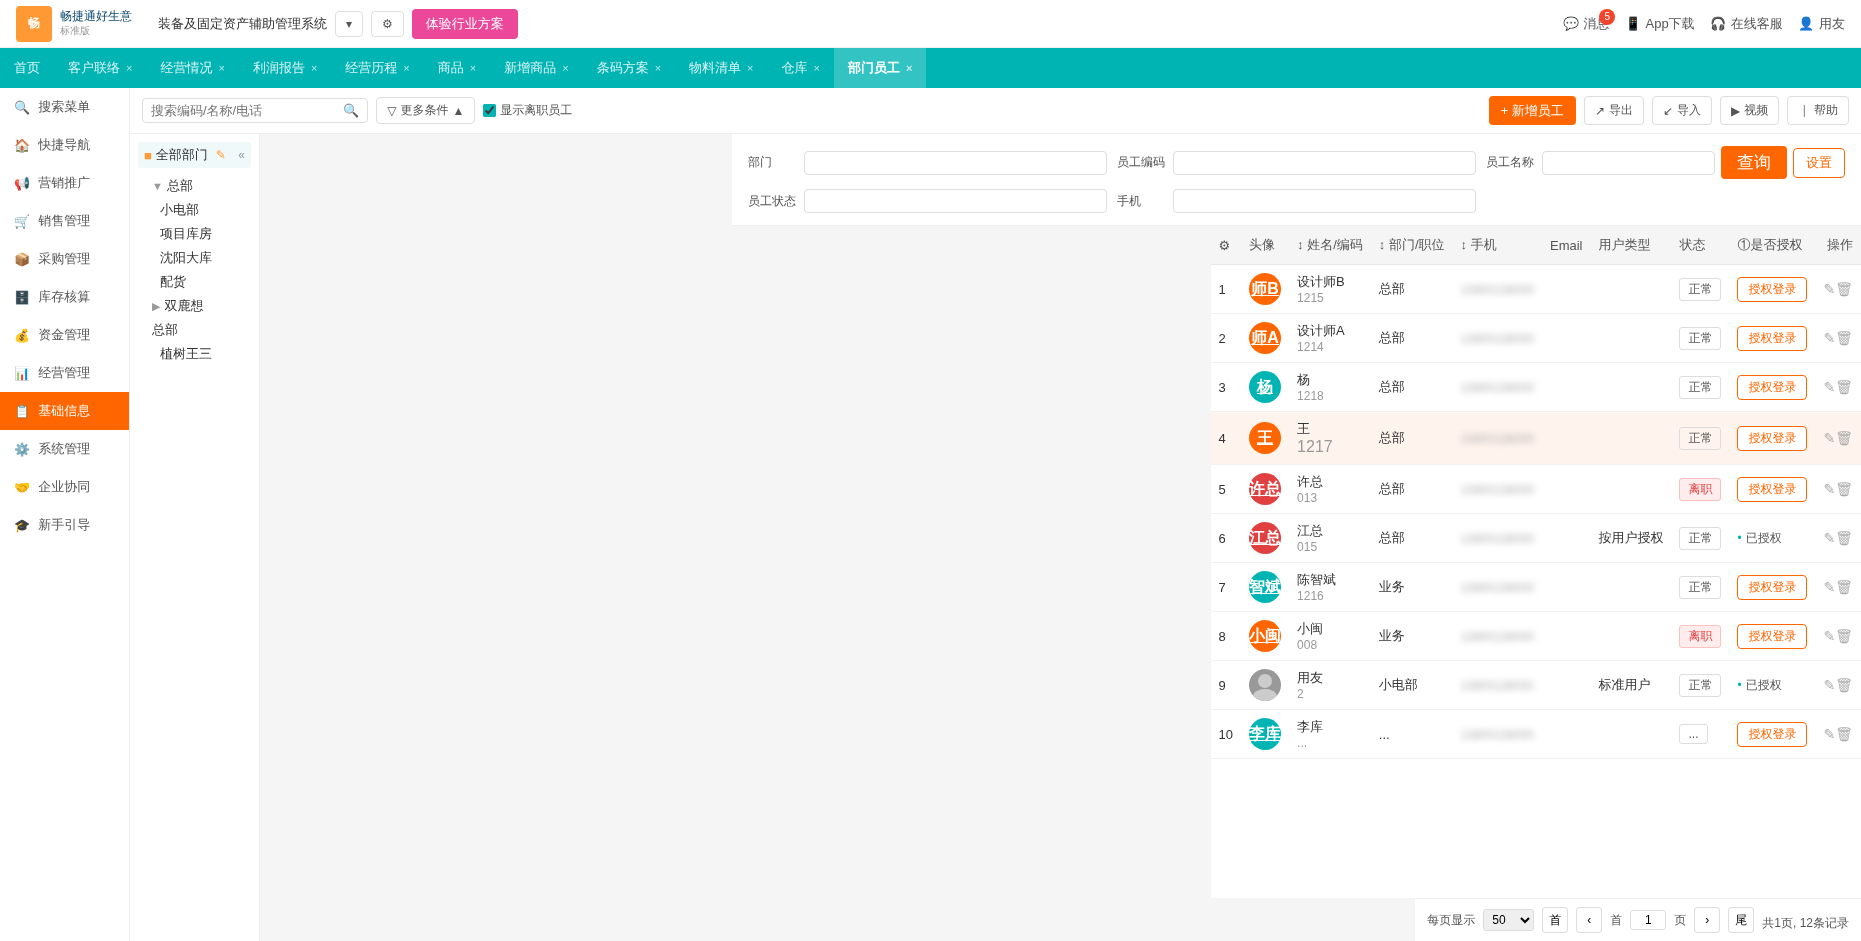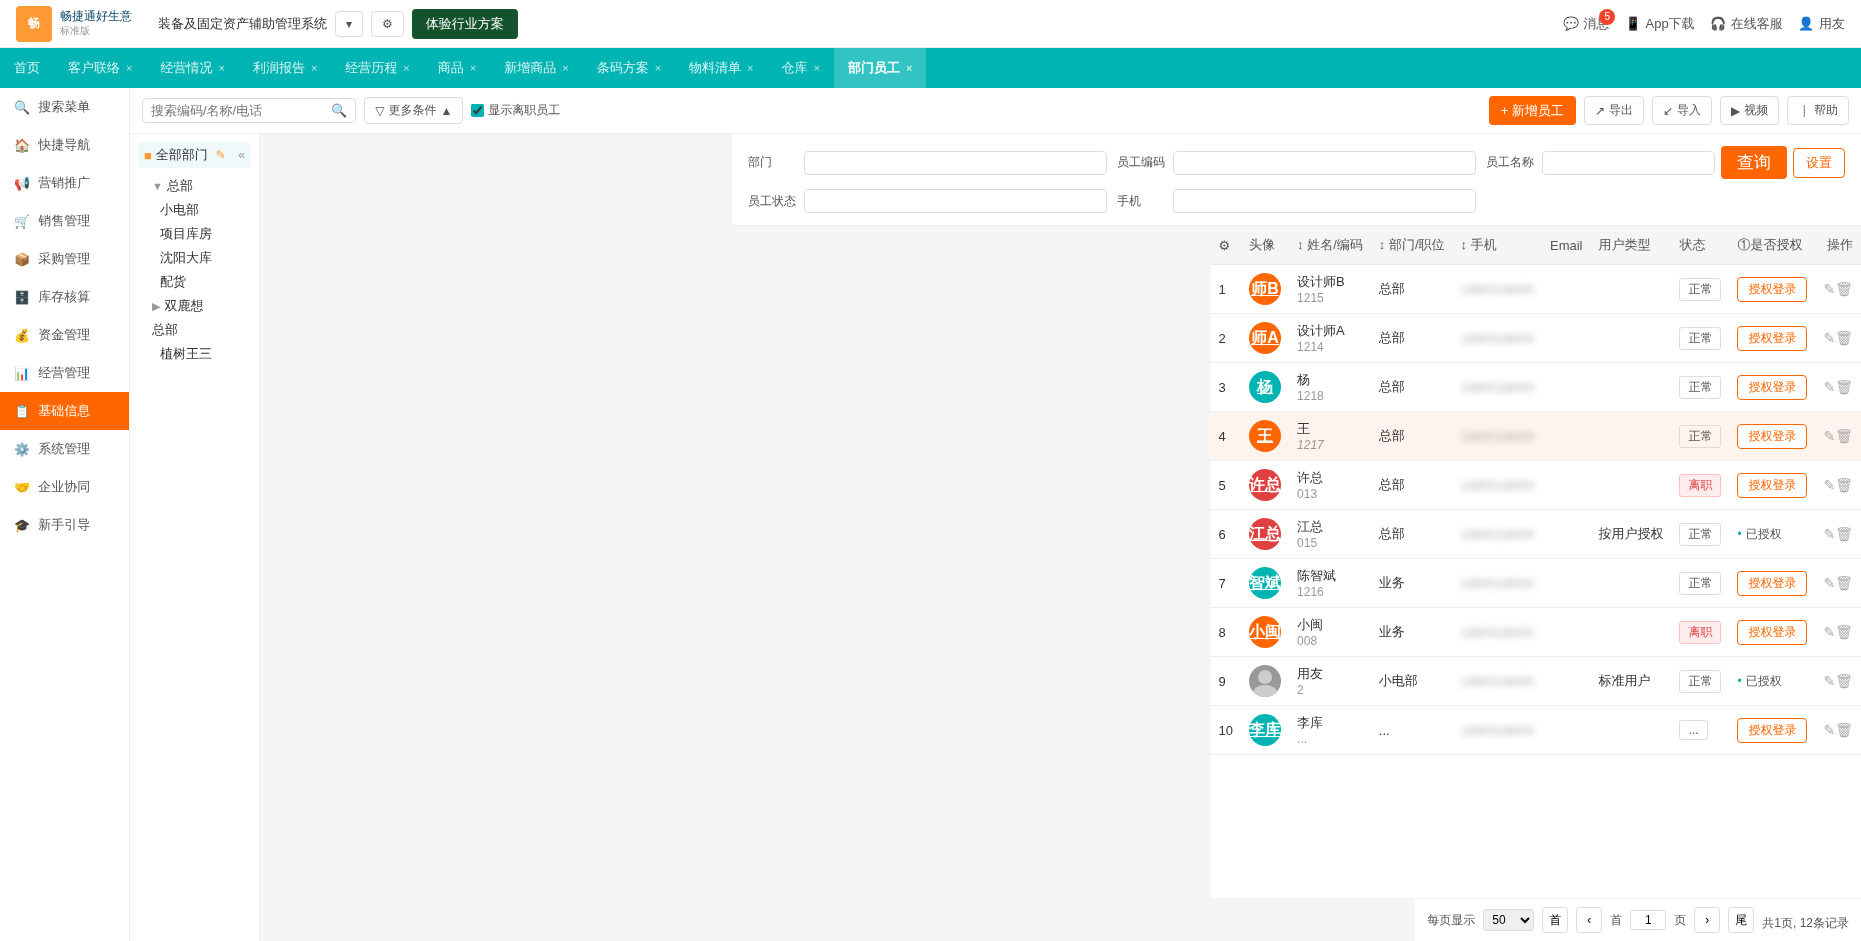--- a/index.html
+++ b/index.html
@@ -10,21 +10,21 @@
     .top-bar { background: #fff; height: 48px; display: flex; align-items: center; padding: 0 16px; border-bottom: 1px solid #eee; flex-shrink: 0; }
     .top-bar-logo { display: flex; align-items: center; gap: 8px; width: 130px; }
     .logo-icon { width: 36px; height: 36px; background: #ff9933; border-radius: 4px; display: flex; align-items: center; justify-content: center; color: #fff; font-size: 12px; font-weight: bold; }
     .logo-text { font-size: 12px; color: #0c4a6e; line-height: 1.3; }
     .logo-badge { font-size: 10px; color: #999; }
     .top-bar-center { flex: 1; display: flex; align-items: center; gap: 8px; padding: 0 12px; }
     .system-title { font-size: 13px; color: #333; }
     .top-bar-right { display: flex; align-items: center; gap: 16px; font-size: 13px; color: #555; }
     .top-bar-icon-btn { display: flex; align-items: center; gap: 4px; cursor: pointer; color: #555; position: relative; }
     .badge { background: #f5432a; color: #fff; border-radius: 50%; width: 16px; height: 16px; font-size: 10px; display: flex; align-items: center; justify-content: center; position: absolute; top: -6px; right: -6px; }
-    .btn-trial { background: #14532d; color: #fff; border: none; padding: 6px 14px; border-radius: 4px; cursor: pointer; font-size: 13px; }
+    .btn-trial { background: #ec4899; color: #fff; border: none; padding: 6px 14px; border-radius: 4px; cursor: pointer; font-size: 13px; }
 
     
     .nav-tabs { background: #00b4b4; display: flex; align-items: center; height: 40px; flex-shrink: 0; overflow-x: auto; }
     .nav-tab { padding: 0 14px; height: 40px; display: flex; align-items: center; color: rgba(255,255,255,0.85); cursor: pointer; white-space: nowrap; font-size: 13px; gap: 4px; }
     .nav-tab.active { background: rgba(255,255,255,0.2); color: #fff; font-weight: bold; }
     .nav-tab .close-x { font-size: 11px; color: rgba(255,255,255,0.7); margin-left: 2px; }
 
     
     .main-content { display: flex; flex: 1; overflow: hidden; }
 
@@ -36,21 +36,21 @@
     
     .content-area { flex: 1; display: flex; flex-direction: column; overflow: hidden; }
     .dept-tree-panel { width: 130px; background: #fff; border-right: 1px solid #eee; flex-shrink: 0; padding: 8px; font-size: 13px; }
     .dept-header { display: flex; align-items: center; gap: 4px; padding: 4px 6px; background: #f0f9f9; border-radius: 3px; margin-bottom: 6px; }
     .dept-header .dept-icon { color: #ff9933; }
     .dept-node { padding: 3px 6px 3px 14px; cursor: pointer; color: #333; }
     .dept-node.l2 { padding-left: 22px; }
     .dept-node .arrow { margin-right: 4px; color: #999; font-size: 11px; }
 
     .filter-bar { background: #fff; padding: 8px 12px; display: flex; align-items: center; gap: 8px; border-bottom: 1px solid #eee; flex-shrink: 0; }
-    .search-box { border: 1px solid #ddd; border-radius: 4px; padding: 4px 8px; display: flex; align-items: center; gap: 0; }
+    .search-box { border: 1px solid #ddd; border-radius: 4px; padding: 4px 8px; display: flex; align-items: center; gap: 12px; }
     .search-box input { border: none; outline: none; font-size: 13px; width: 180px; }
     .filter-btn { border: 1px solid #ddd; background: #fff; padding: 4px 10px; border-radius: 4px; cursor: pointer; font-size: 12px; color: #555; display: flex; align-items: center; gap: 4px; }
     .show-resigned { display: flex; align-items: center; gap: 4px; font-size: 12px; color: #555; cursor: pointer; }
     .show-resigned input[type=checkbox] { accent-color: #00b4b4; }
     .filter-bar-right { margin-left: auto; display: flex; gap: 8px; }
     .btn-add { background: #ff6600; color: #fff; border: none; padding: 5px 12px; border-radius: 4px; cursor: pointer; font-size: 13px; }
     .btn-outline { border: 1px solid #ddd; background: #fff; padding: 5px 10px; border-radius: 4px; cursor: pointer; font-size: 12px; color: #555; display: flex; align-items: center; gap: 4px; }
 
     
     .adv-filter { background: #fff; padding: 12px 16px; border-bottom: 1px solid #eee; display: grid; grid-template-columns: 1fr 1fr 1fr; gap: 10px; flex-shrink: 0; }
@@ -391,21 +391,21 @@
                     <td><button class="auth-btn">授权登录</button></td>
                     <td style="text-align: right;"><button class="op-btn">✎</button><button class="op-btn">🗑</button></td>
                   </tr>
                   <tr class="highlighted">
                     <td>4</td>
                     <td>
                       <div class="avatar orange">王</div>
                     </td>
                     <td>
                       <div>王</div>
-                      <div style="color:#999;font-size:12px;font-style:italic;">1217</div>
+                      <div style="color:#999;font-size:16px;">1217</div>
                     </td>
                     <td>总部</td>
                     <td><span class="blurred-text">13800138000</span></td>
                     <td></td>
                     <td></td>
                     <td><span class="status-badge status-normal">正常</span></td>
                     <td><button class="auth-btn">授权登录</button></td>
                     <td style="text-align: right;"><button class="op-btn">✎</button><button class="op-btn">🗑</button></td>
                   </tr>
                   <tr>

